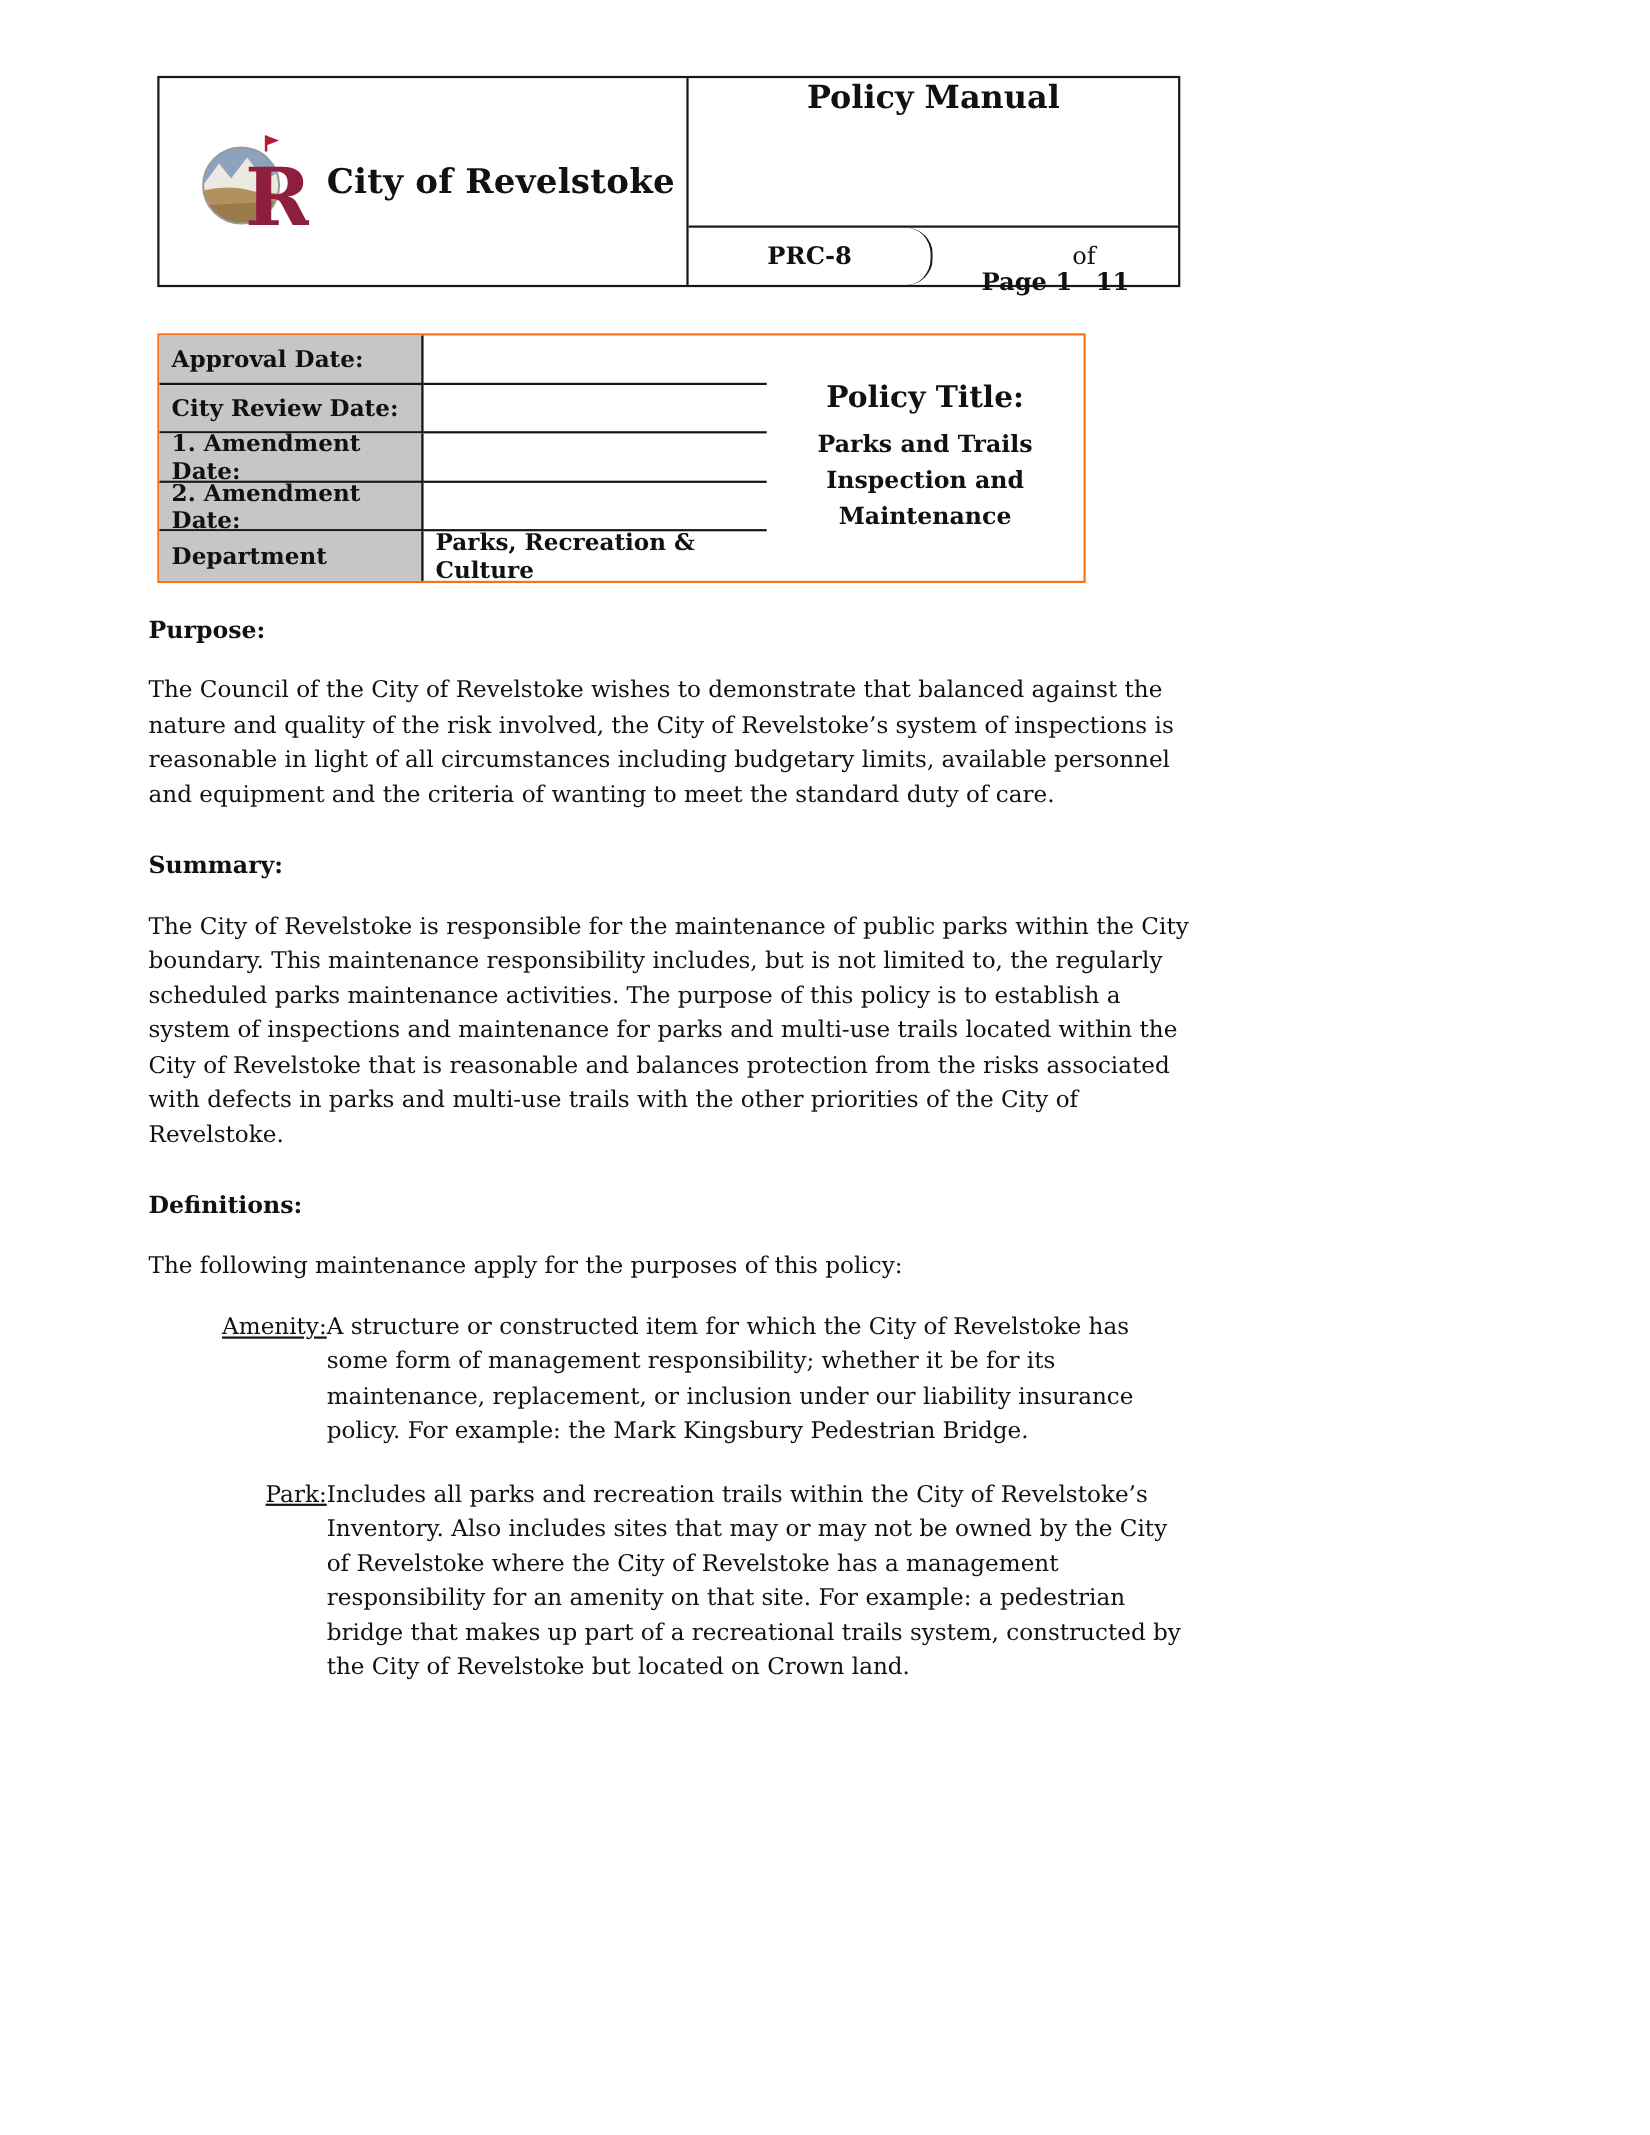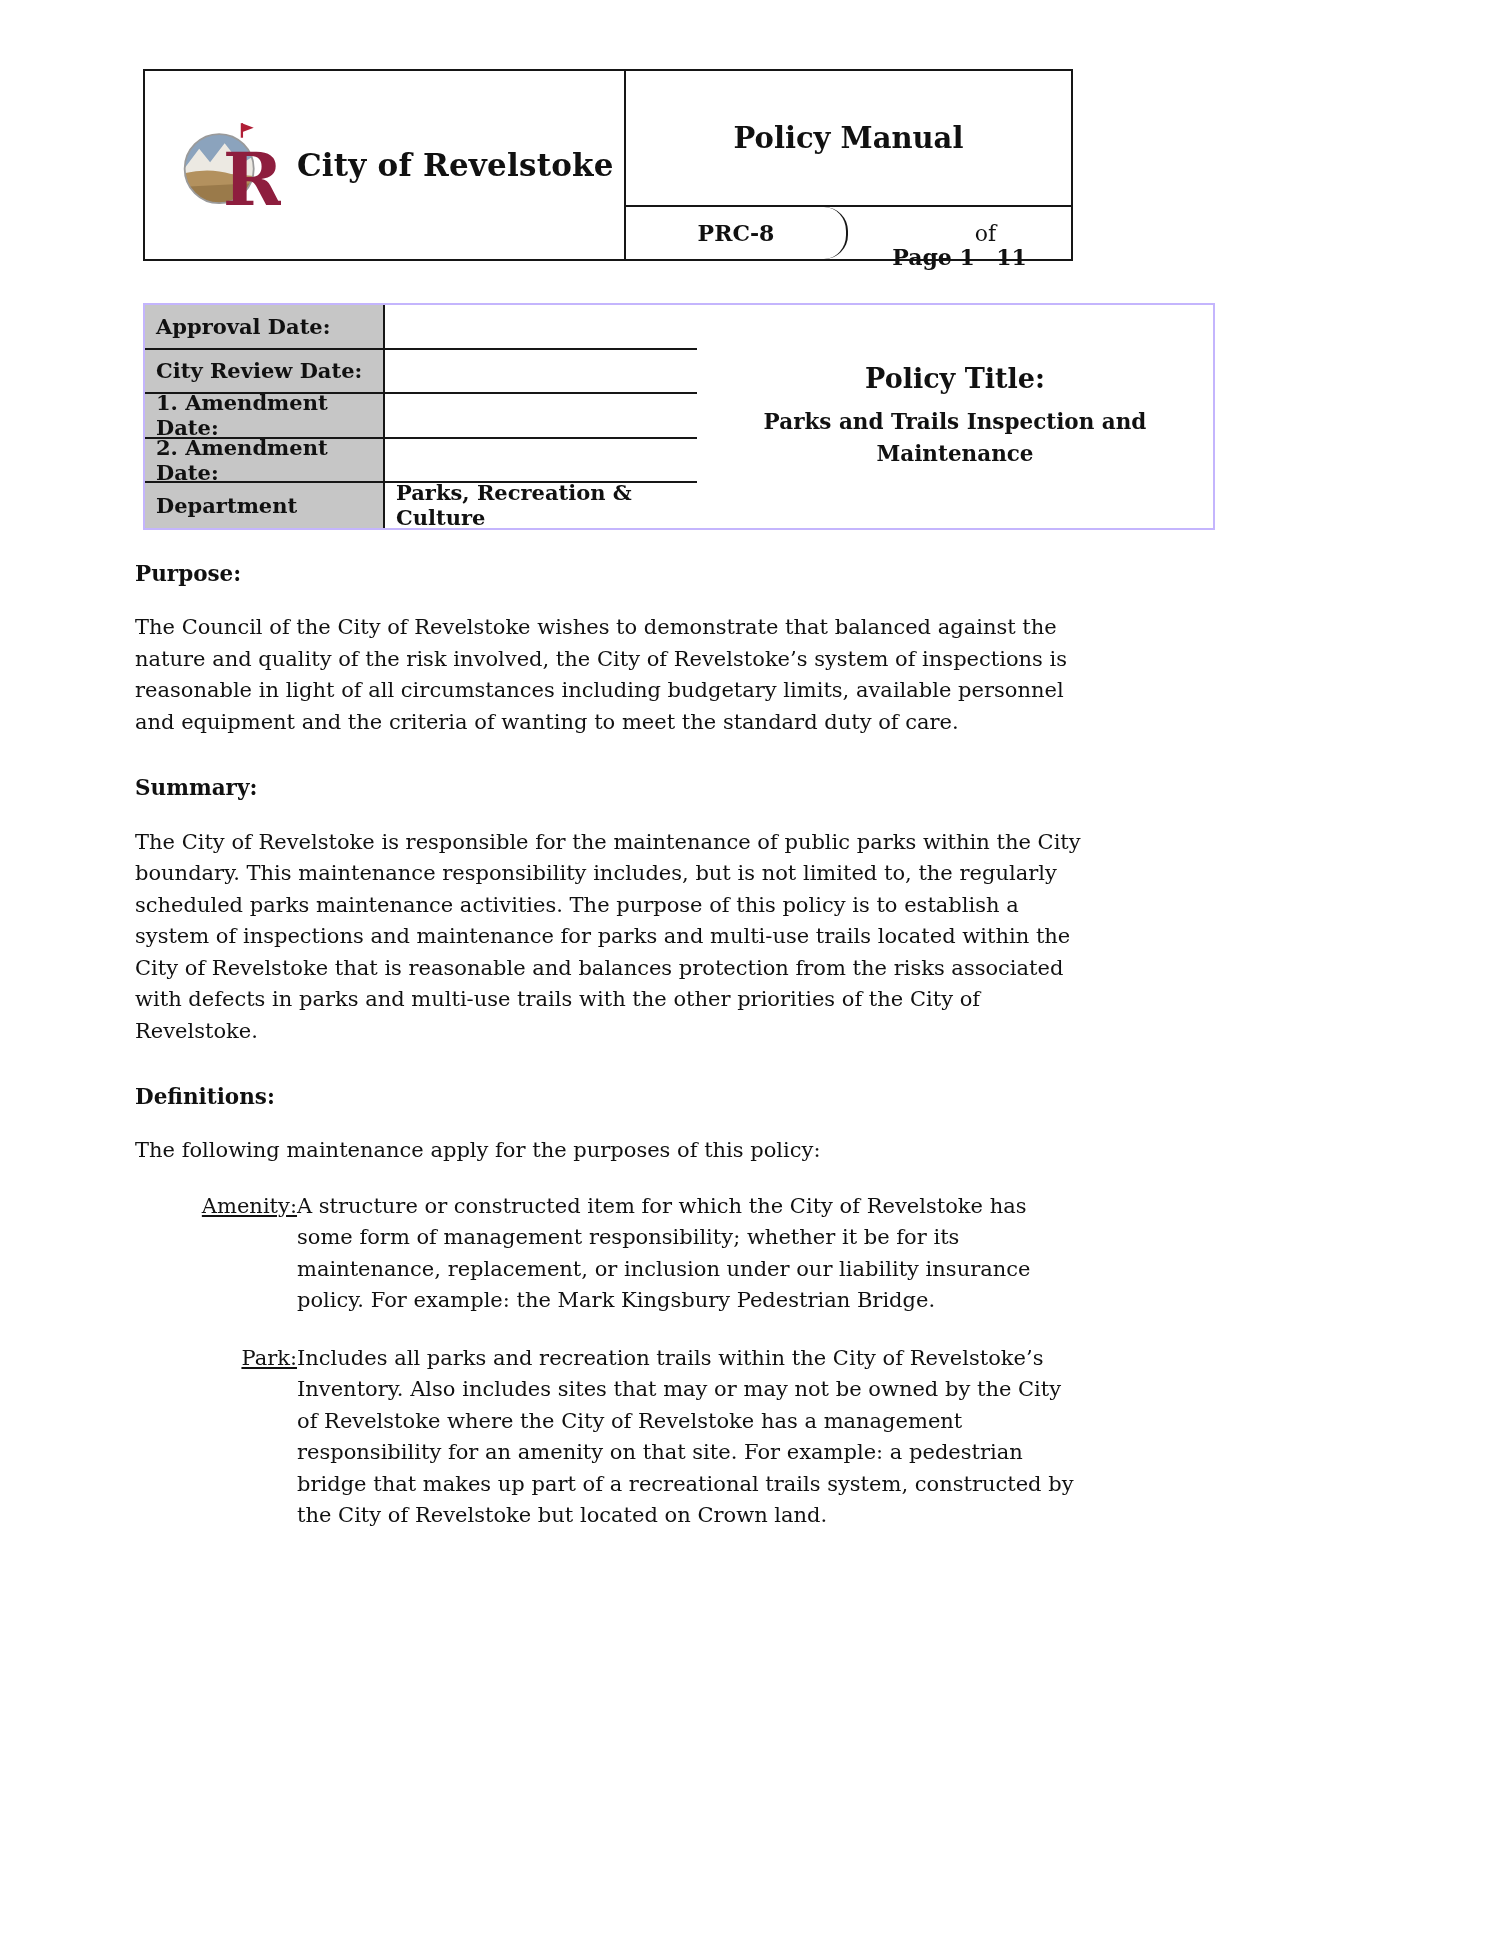--- a/index.html
+++ b/index.html
@@ -26,43 +26,43 @@
   .brand-cell {
     grid-column: 1; grid-row: 1 / 3;
     border-right: 2px solid #161616;
     display: flex; align-items: center;
     padding-left: 36px; gap: 16px;
   }
   .org-name { font-size: 31px; font-weight: bold; letter-spacing: 0.2px; }
   .manual-cell {
     grid-column: 2 / 4; grid-row: 1;
     border-bottom: 2px solid #161616;
-    display: flex; align-items: center; justify-content: center;
+    display: flex; align-items: flex-start; justify-content: center;
   }
   .manual-title { font-size: 29px; font-weight: bold; }
   .code-cell {
     grid-column: 2; grid-row: 2;
     border-right: 2px solid #161616;
     display: flex; align-items: center; justify-content: center;
     font-size: 22px; font-weight: bold; border-radius: 24px;
   }
   .page-cell {
     grid-column: 3; grid-row: 2;
     display: flex; align-items: center; justify-content: center;
     font-size: 22px;
   }
   .page-cell .b { font-weight: bold; margin-top: 48px; }
   .logo-wrap { width: 100px; height: 94px; flex: 0 0 auto; }
 
   
   .info-table {
     position: absolute;
     left: 143px; top: 303px;
-    width: 1072px;
-    border: 2px solid #c4b5fd;
+    width: 844px;
+    border: 2px solid #f97316;
     display: grid;
     grid-template-columns: 240px 312px 1fr;
     grid-template-rows: repeat(5, 44.5px);
   }
   .info-label {
     grid-column: 1;
     background: #c6c6c6;
     border-right: 2px solid #161616;
     border-bottom: 2px solid #161616;
     display: flex; align-items: center;

